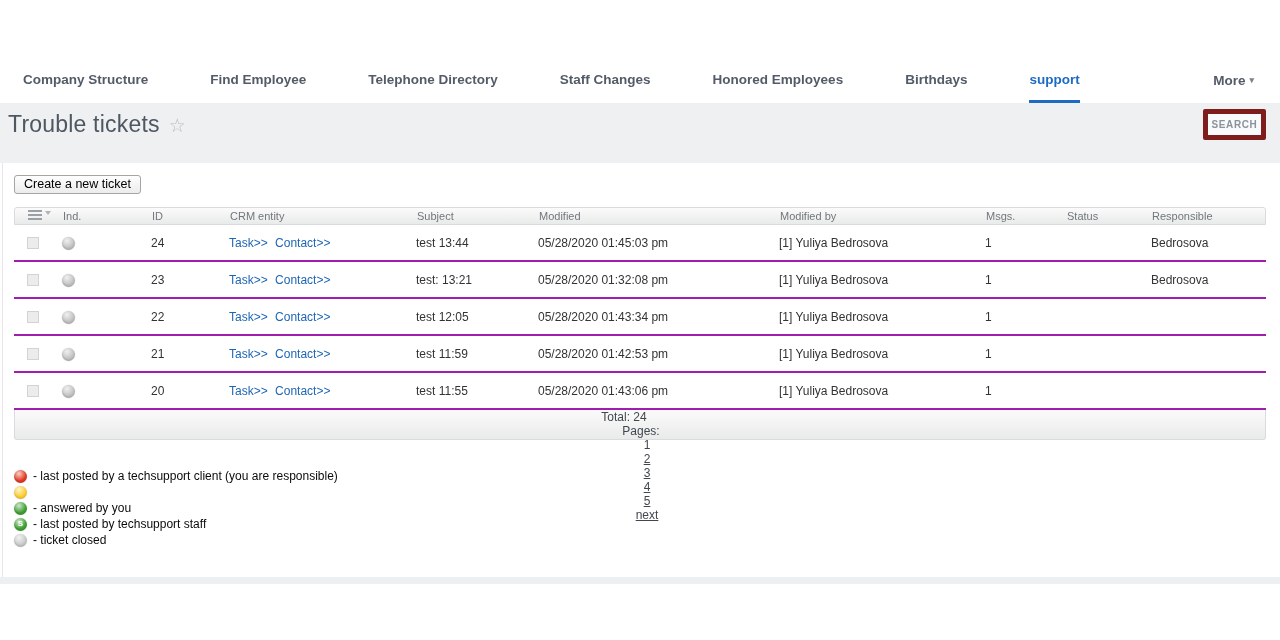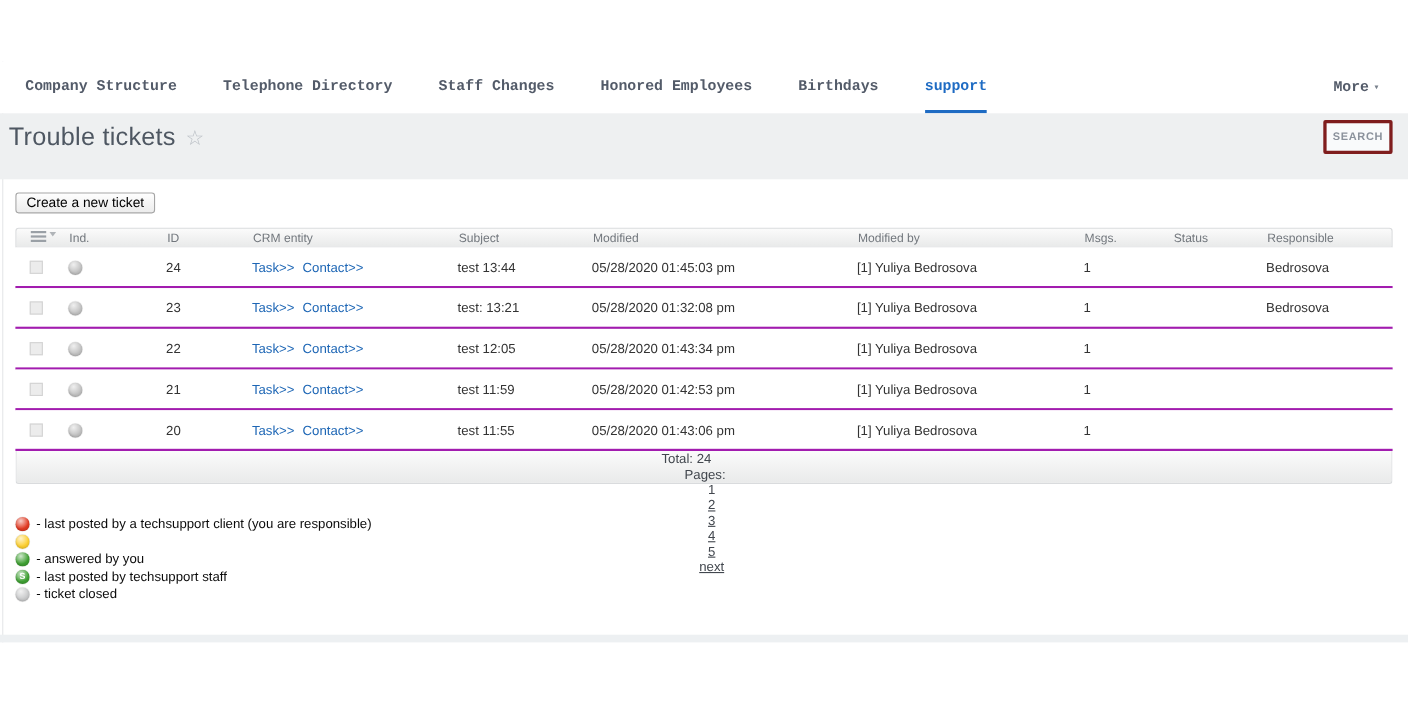--- a/index.html
+++ b/index.html
@@ -6,39 +6,39 @@
   html,body { background:#fff; }
   .canvas {
     position:relative; width:1280px; height:640px; overflow:hidden;
     background:#ffffff; font-family:"Liberation Sans", sans-serif; color:#333;
   }
   .left-edge { position:absolute; left:2px; top:56px; width:1px; height:528px; background:#e5e7e9; }
 
   
   .mainnav {
     position:absolute; top:56px; left:0; right:0; height:47px; background:#fff;
-    display:flex; align-items:stretch; gap:42px; padding:0 26px 0 23px;font-family:Liberation Mono, monospace;
+    display:flex; align-items:stretch; gap:62px; padding:0 26px 0 23px;
   }
   .nav-item {
     display:flex; align-items:center; font-size:13.5px; font-weight:600; color:#535b69;
     border-bottom:3px solid transparent; padding-top:2px; cursor:pointer; white-space:nowrap;
   }
   .nav-item.active { color:#1e6bc3; border-bottom-color:#1e6bc3; }
   .nav-more { margin-left:auto; display:flex; align-items:center; gap:4px; font-size:13.5px; font-weight:600; color:#535b69; cursor:pointer; padding-top:2px; }
   .nav-more .caret { font-size:9px; color:#7a828d; line-height:1; }
 
   
   .titlebar {
     position:absolute; top:103px; left:0; right:0; height:60px; background:#eef0f1;
     display:flex; align-items:center; padding:0 14px 17px 8px;
   }
   .page-title { font-size:23px; font-weight:400; color:#4e5762; letter-spacing:.2px; }
   .fav-star { font-size:19px; color:#b9bec4; margin-left:9px; margin-top:2px; cursor:pointer; }
   .search-btn {
-    margin-left:auto; width:63px; height:31px; background:#f9fafb; border:3px solid #7f1d1d;
+    margin-left:auto; width:63px; height:31px; background:#f9fafb; border:5px solid #7f1d1d;
     border-radius:2px; color:#8b929c; font-family:"Liberation Sans",sans-serif;
     font-size:10px; font-weight:bold; letter-spacing:.6px; cursor:pointer;
   }
 
   
   .content { position:absolute; top:163px; left:0; right:0; }
   .create-btn {
     margin:12px 0 0 14px; height:19px; padding:1px 9px 2px;
     font-family:"Liberation Sans",sans-serif; font-size:12.5px; color:#000;
     background:linear-gradient(#fefefe,#ececec); border:1px solid #a5a5a5; border-radius:3px; cursor:pointer;
@@ -96,20 +96,21 @@
   .bottom-strip { position:absolute; top:577px; left:0; right:0; height:7px; background:#edf0f2; }
 </style>
 </head>
 <body>
 
 <div class="canvas">
   <div class="left-edge"></div>
 
   <nav class="mainnav">
     <div class="nav-item">Company Structure</div>
+    <div class="nav-item">Find Employee</div>
     <div class="nav-item">Telephone Directory</div>
     <div class="nav-item">Staff Changes</div>
     <div class="nav-item">Honored Employees</div>
     <div class="nav-item">Birthdays</div>
     <div class="nav-item active">support</div>
     <div class="nav-more">
       <span>More</span>
       <span class="caret">▾</span>
     </div>
   </nav>

